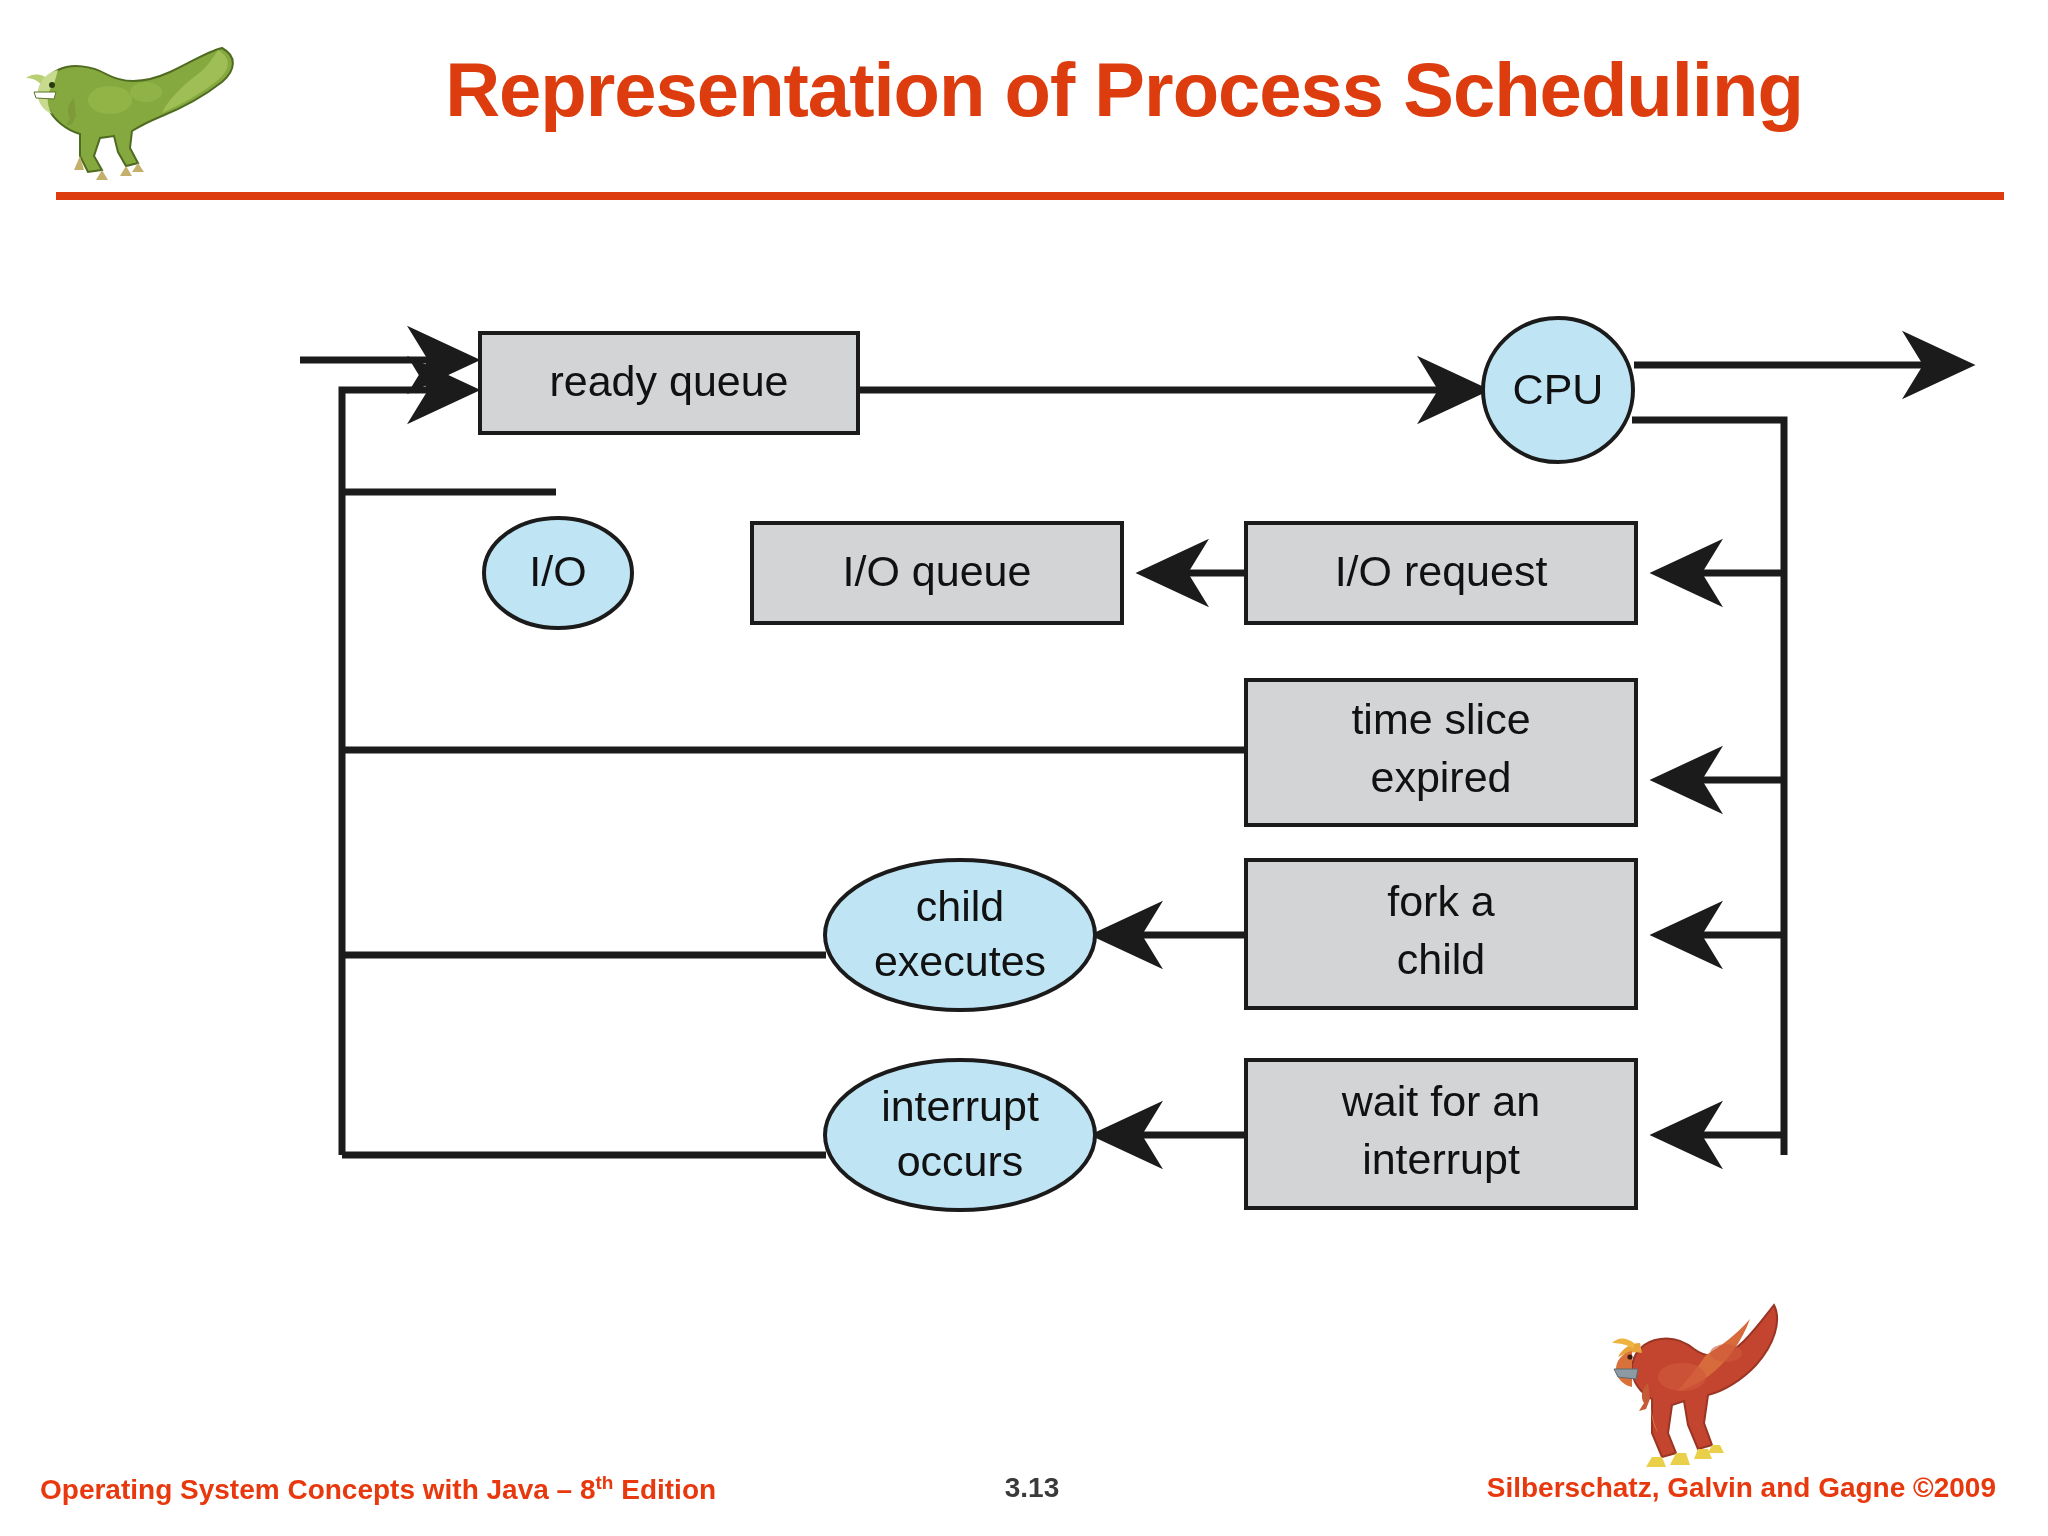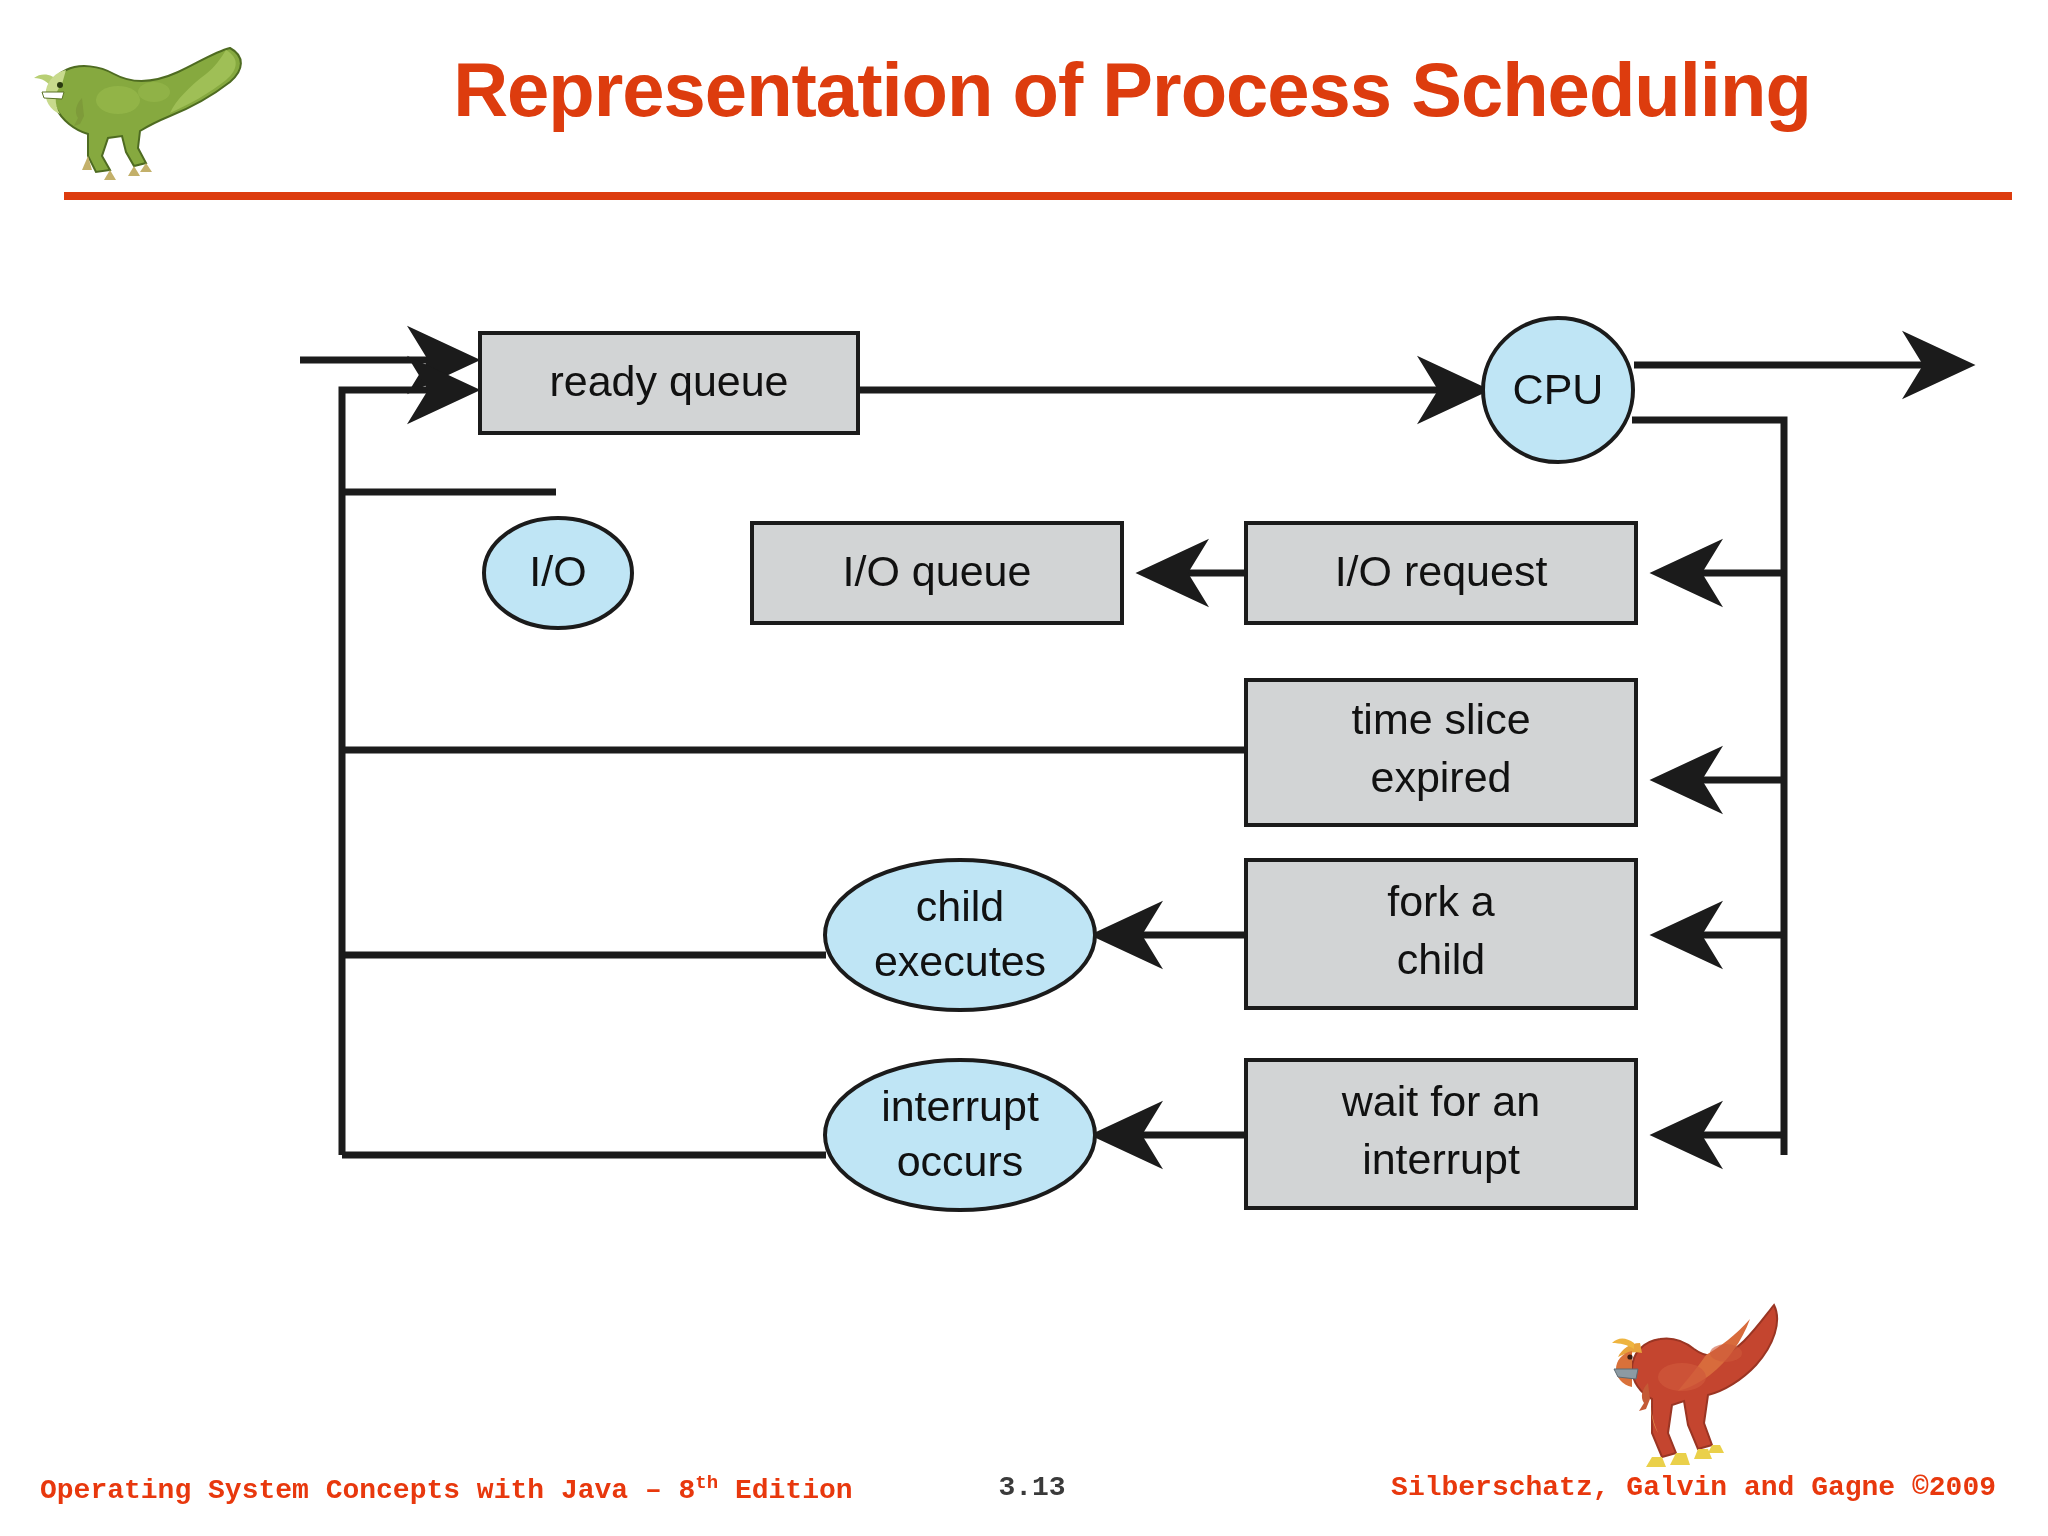--- a/index.html
+++ b/index.html
@@ -1,20 +1,20 @@
 <!DOCTYPE html>
 <html><head>
 <meta charset="utf-8">
 <style>
   html,body{margin:0;padding:0;background:#ffffff;}
   body{width:2048px;height:1536px;position:relative;overflow:hidden;
        font-family:"Liberation Sans","DejaVu Sans",sans-serif;}
 
   
-  #header{position:absolute;left:12px;top:0;width:1892px;height:205px;}
+  #header{position:absolute;left:4px;top:0;width:1892px;height:205px;}
   #title{position:absolute;left:250px;top:52px;width:1740px;
          text-align:center;font-size:76px;font-weight:bold;
          color:#dd3c0e;letter-spacing:-1px;line-height:1;
          font-family:"Liberation Sans","DejaVu Sans",sans-serif;}
   #title-rule{position:absolute;left:52px;top:192px;width:1948px;height:8px;
               background:#dd3c0e;}
 
   
   #logo-dino{position:absolute;left:18px;top:30px;width:250px;height:160px;}
   #footer-dino{position:absolute;left:1586px;top:1295px;width:200px;height:180px;}
@@ -26,21 +26,21 @@
   .nodebox{fill:#d2d4d5;stroke:#1b1b1b;stroke-width:4;}
   .nodeellipse{fill:#bfe5f5;stroke:#1b1b1b;stroke-width:4;}
   .edge{stroke:#1b1b1b;stroke-width:7;fill:none;}
   .nodelabel{font-family:"Liberation Sans","DejaVu Sans",sans-serif;
              font-size:43px;fill:#111111;text-anchor:middle;
              dominant-baseline:middle;}
 
   
   #footer{position:absolute;left:0;top:1472px;width:2048px;height:64px;}
   .f-text{position:absolute;top:0;font-size:28px;font-weight:bold;color:#e8380d;
-          font-family:Liberation Mono, monospace;white-space:nowrap;}
+          font-family:Liberation Sans, sans-serif;white-space:nowrap;}
   #footer-left{left:40px;}
   #footer-center{left:0;width:2048px;text-align:center;color:#3a3a3a;padding-left:8px;}
   #footer-right{right:52px;}
   .sup{font-size:19px;vertical-align:super;}
 </style>
 </head>
 <body>
 
 <div id="header">
 

